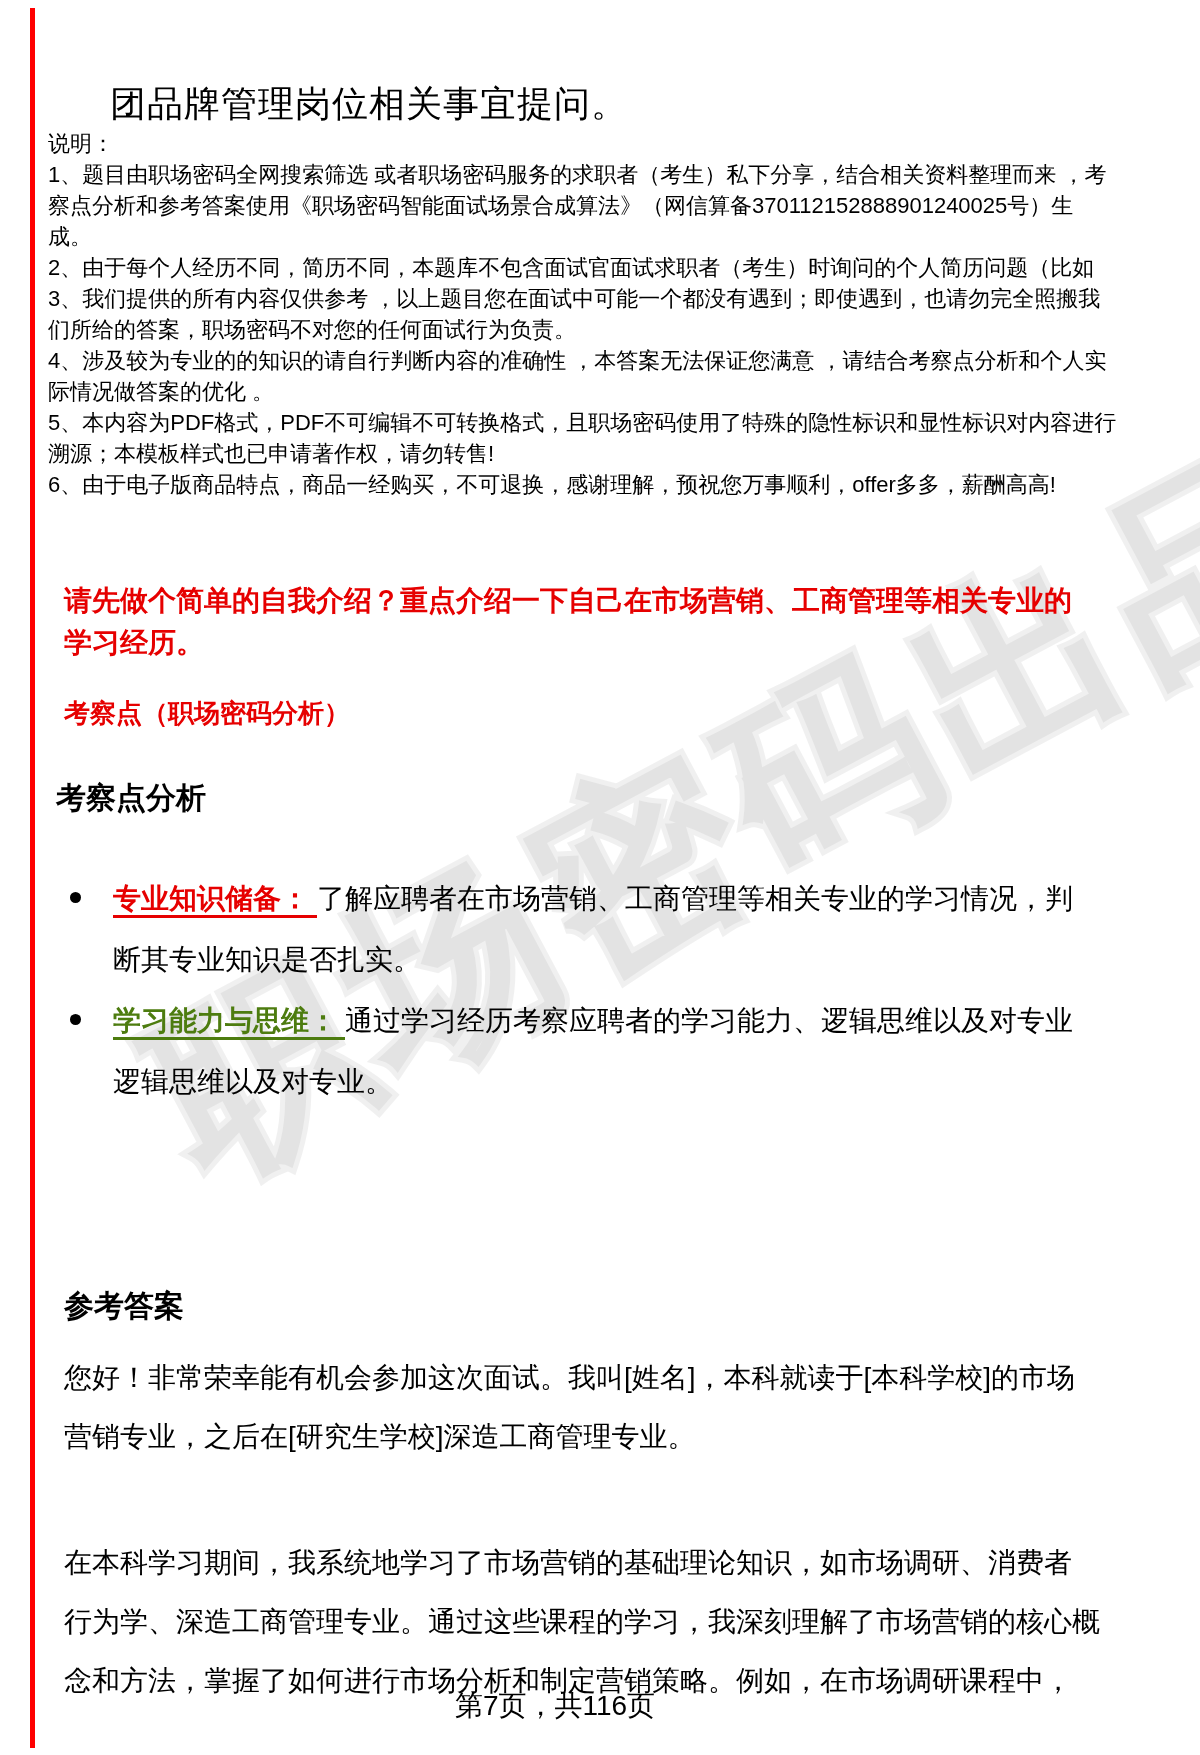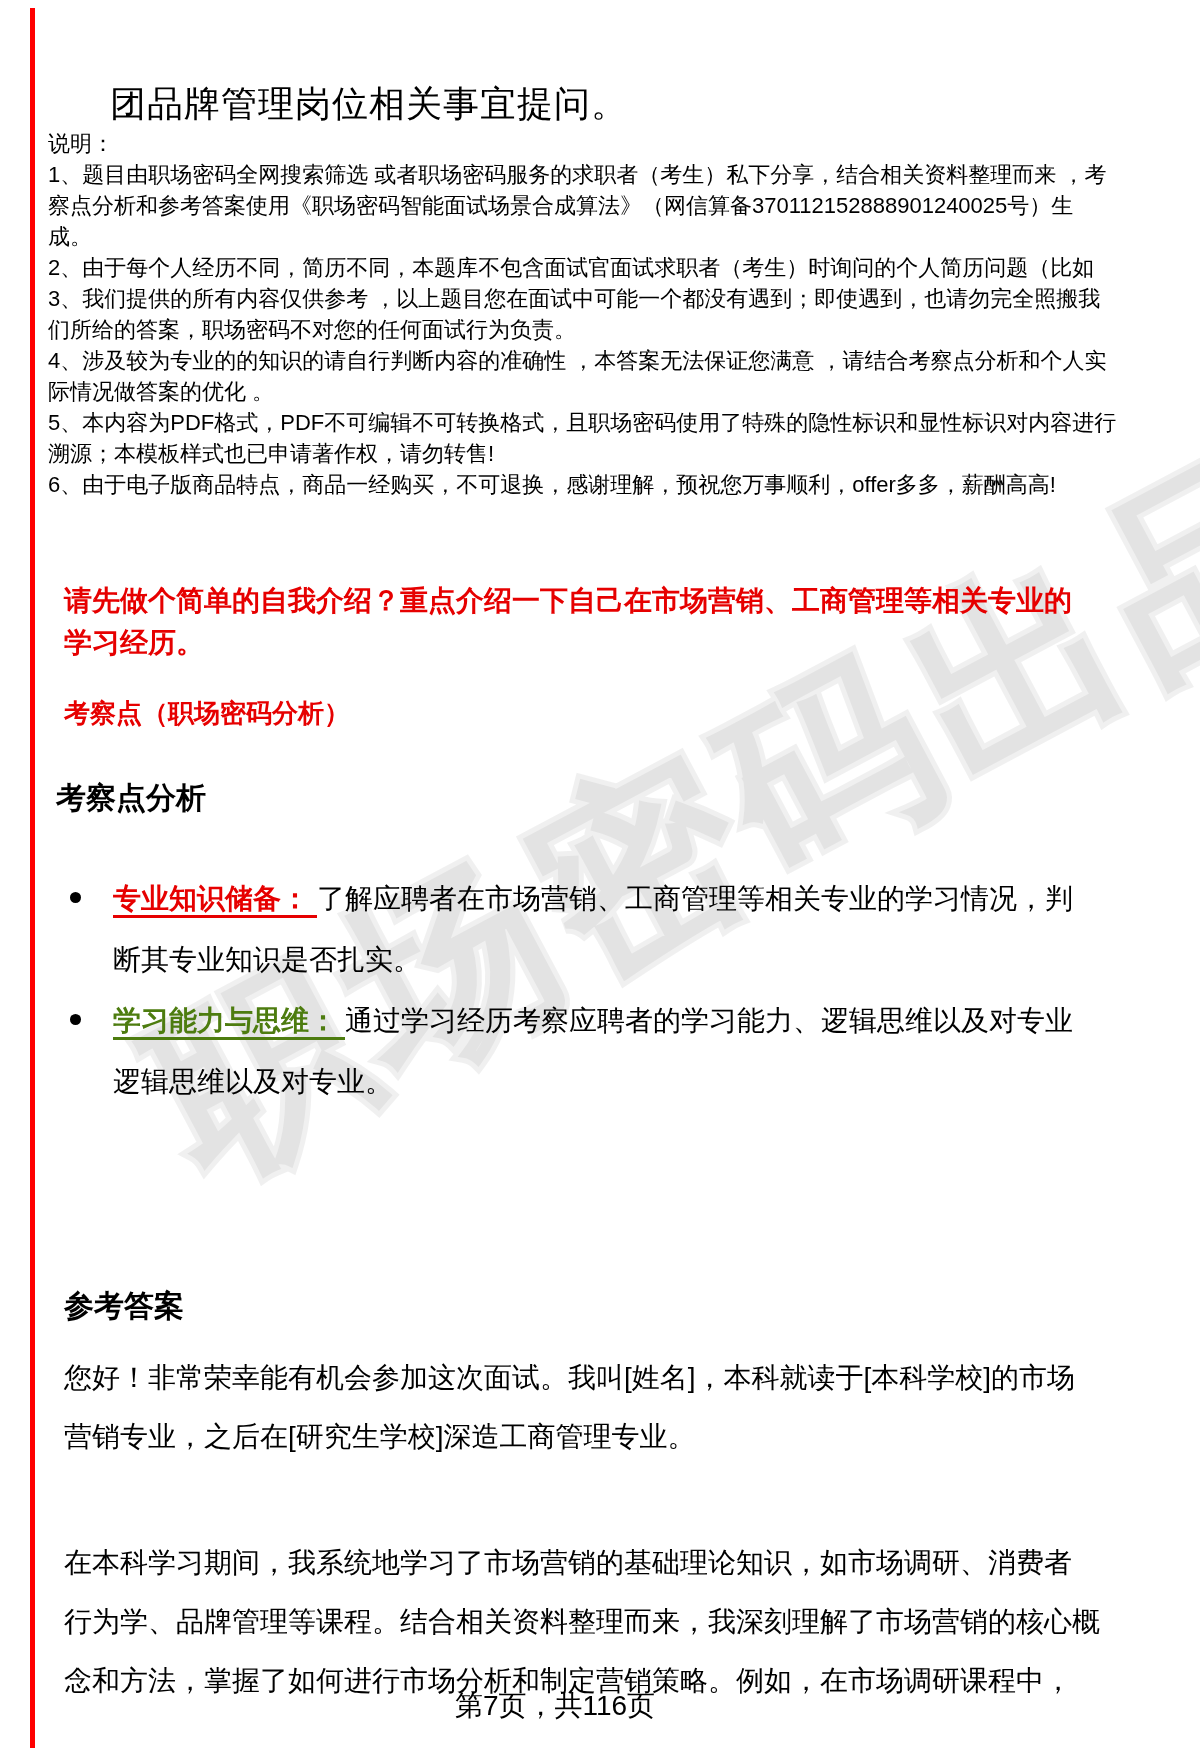--- a/index.html
+++ b/index.html
@@ -85,19 +85,19 @@
       </div>
 
     <h2 class="h-answer">参考答案</h2>
 
     <div class="para para1">
         <div class="t-line">您好！非常荣幸能有机会参加这次面试。我叫[姓名]，本科就读于[本科学校]的市场</div>
         <div class="t-line">营销专业，之后在[研究生学校]深造工商管理专业。</div>
       </div>
     <div class="para para2">
         <div class="t-line">在本科学习期间，我系统地学习了市场营销的基础理论知识，如市场调研、消费者</div>
-        <div class="t-line">行为学、品牌管理等课程。结合相关资料整理而来，我深刻理解了市场营销的核心概</div>
+        <div class="t-line">行为学、深造工商管理专业。通过这些课程的学习，我深刻理解了市场营销的核心概</div>
         <div class="t-line">念和方法，掌握了如何进行市场分析和制定营销策略。例如，在市场调研课程中，</div>
       </div>
 
     <div class="footer">第7页，共116页</div>
   </div>
 </div>
 
 </body></html>

